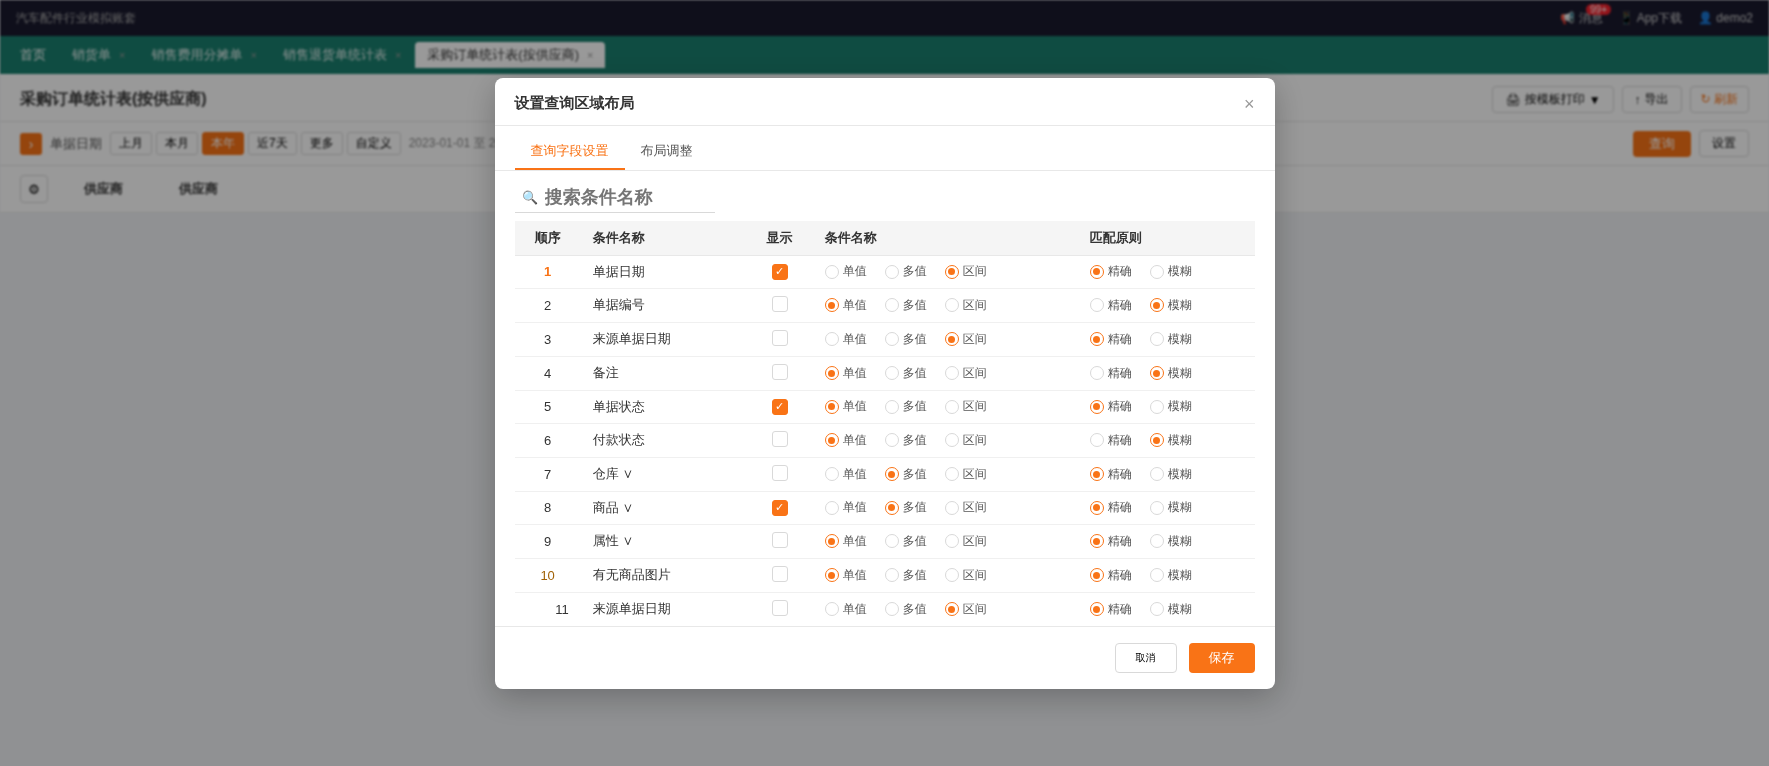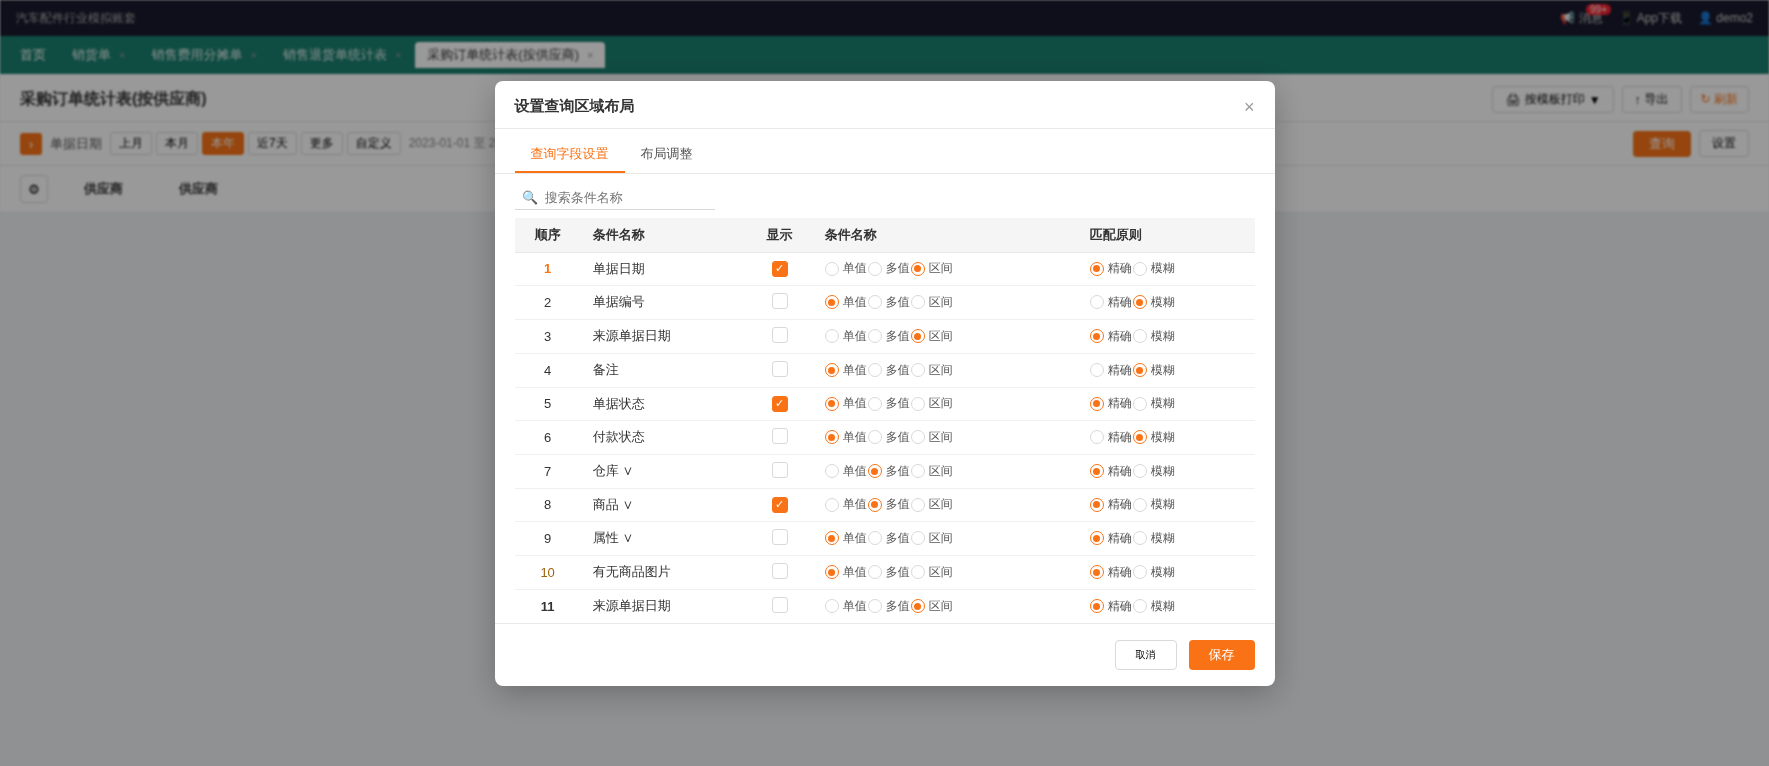--- a/index.html
+++ b/index.html
@@ -105,21 +105,21 @@
     .dialog-close { cursor: pointer; color: #999; font-size: 18px; line-height: 1; }
 
     
     .dialog-tabs { display: flex; gap: 0; padding: 0 20px; border-bottom: 1px solid #e8e8e8; margin-top: 8px; }
     .dialog-tab { padding: 8px 16px; cursor: pointer; font-size: 13px; color: #555; border-bottom: 2px solid transparent; }
     .dialog-tab.active { color: #f97316; border-bottom-color: #f97316; font-weight: 500; }
 
     
     .dialog-search { padding: 12px 20px 8px; display: flex; align-items: center; gap: 8px; }
     .search-box { display: flex; align-items: center; border-bottom: 1px solid #d9d9d9; padding: 4px 8px; width: 200px; }
-    .search-box input { border: none; outline: none; font-size: 13px; color: #0f766e; width: 160px; background: transparent; }
+    .search-box input { border: none; outline: none; font-size: 18px; color: #0f766e; width: 160px; background: transparent; font-weight: bold; }
     .search-icon { color: #bbb; margin-right: 6px; }
 
     
     .dialog-table-wrap { flex: 1; overflow-y: auto; padding: 0 20px; }
     .dialog-table { width: 100%; border-collapse: collapse; }
     .dialog-table th {
       background: #f5f5f5;
       text-align: left;
       padding: 8px 12px;
       font-size: 13px;
@@ -142,21 +142,21 @@
       border: 1px solid #d9d9d9;
       border-radius: 3px;
       display: inline-flex; align-items: center; justify-content: center;
       background: white;
       cursor: pointer;
     }
     .custom-checkbox.checked { background: #f97316; border-color: #f97316; }
     .custom-checkbox.checked::after { content: '✓'; color: white; font-size: 11px; }
 
     
-    .radio-group { display: flex; gap: 1px; align-items: center; }
+    .radio-group { display: flex; gap: 18px; align-items: center; }
     .radio-item { display: flex; align-items: center; gap: 4px; cursor: pointer; font-size: 12px; color: #555; }
     .radio-circle {
       width: 14px; height: 14px;
       border: 1px solid #d9d9d9;
       border-radius: 50%;
       display: inline-flex; align-items: center; justify-content: center;
       background: white;
       flex-shrink: 0;
     }
     .radio-circle.selected { border-color: #f97316; }
@@ -618,21 +618,21 @@
                     <span>精确</span>
                   </label>
                   <label class="radio-item">
                     <span class="radio-circle"></span>
                     <span>模糊</span>
                   </label>
                 </div>
               </td>
             </tr>
             <tr>
-              <td style="text-align: center; color: rgb(51, 51, 51); font-weight: bold;">11</td>
+              <td style="text-align: right; color: rgb(51, 51, 51); font-weight: normal;">11</td>
               <td>来源单据日期</td>
               <td style="text-align: center;"><span class="custom-checkbox"></span></td>
               <td>
                 <div class="radio-group">
                   <label class="radio-item">
                     <span class="radio-circle"></span>
                     <span>单值</span>
                   </label>
                   <label class="radio-item">
                     <span class="radio-circle"></span>

